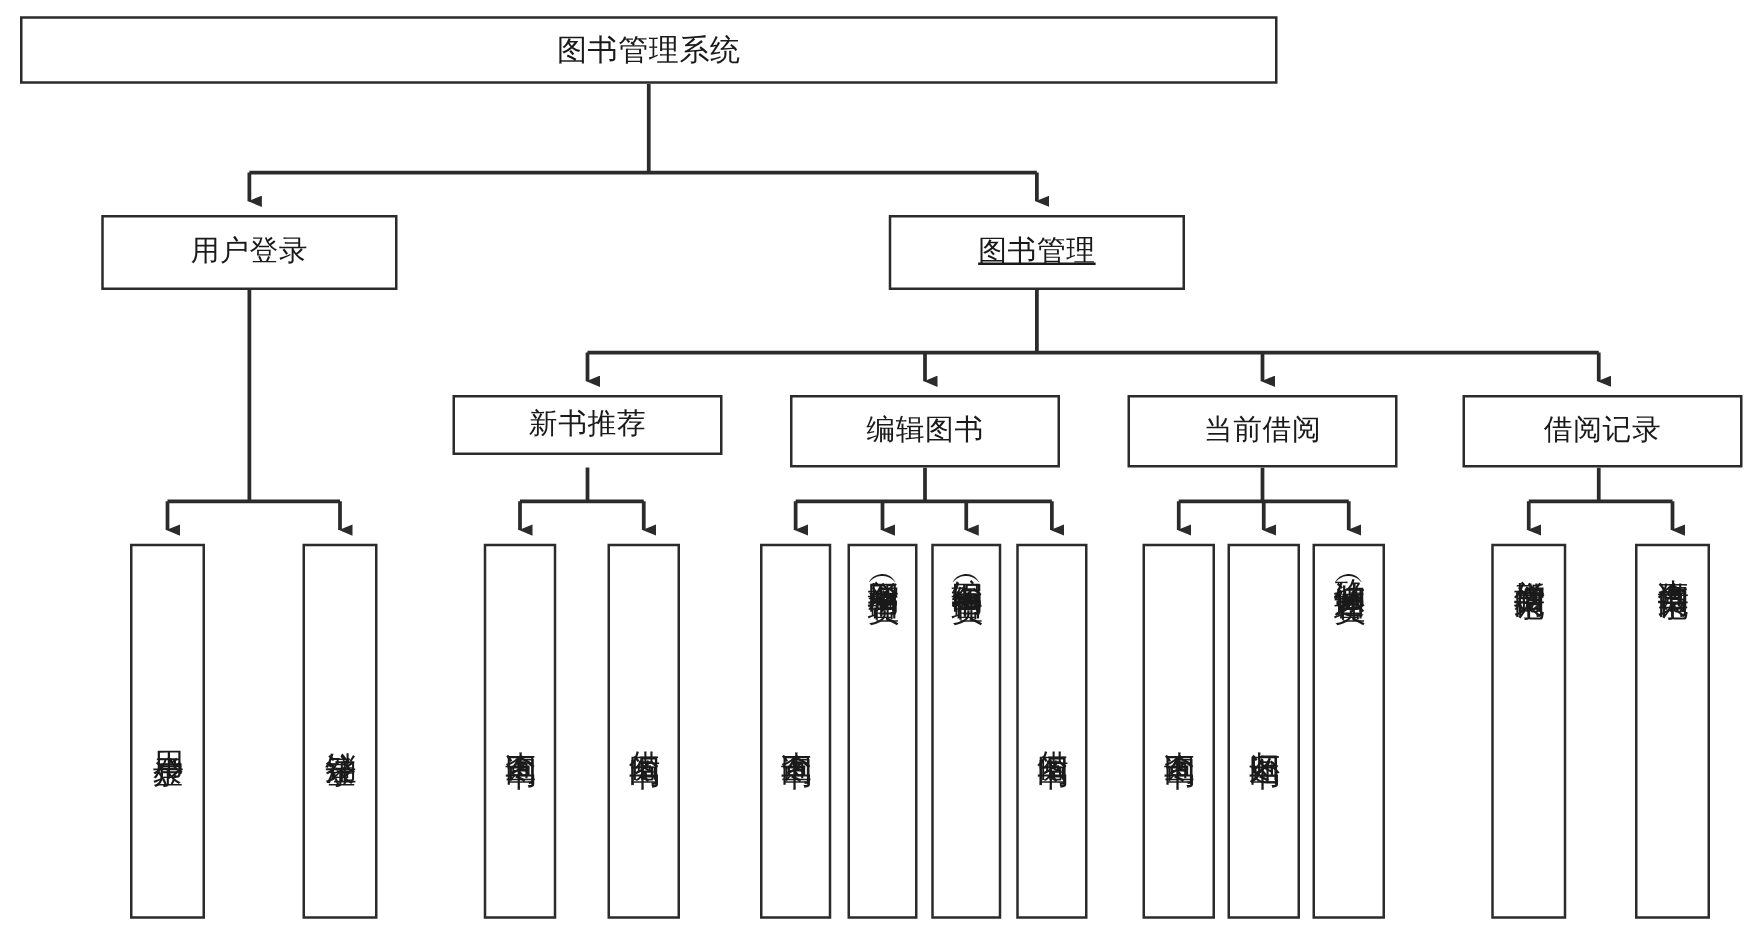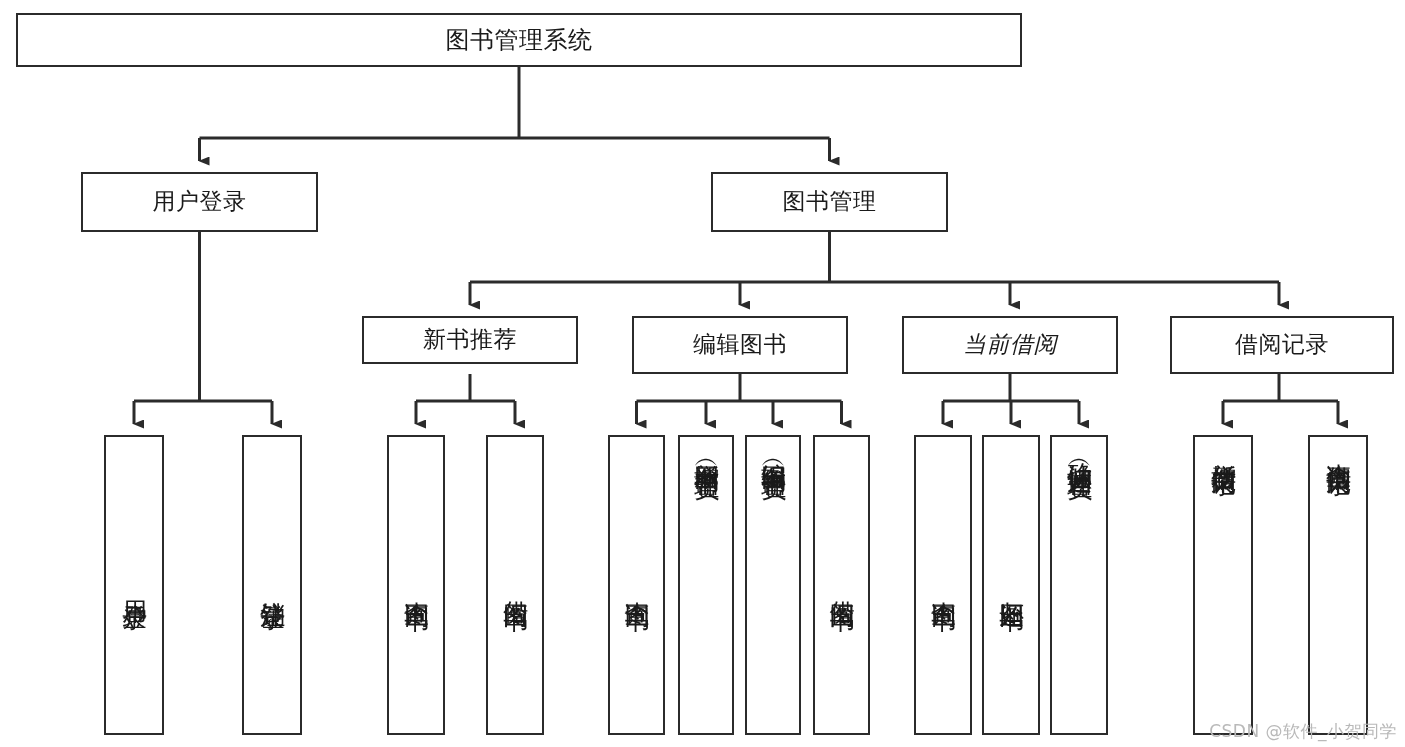--- a/index.html
+++ b/index.html
@@ -121,30 +121,30 @@
       </g>
   </svg>
 
   <div id="node-layer">
       <div class="node horizontal root" style="left: 16px; top: 13px; width: 1006px; height: 54px;">
         <span class="label">图书管理系统</span>
       </div>
       <div class="node horizontal" style="left: 81px; top: 172px; width: 237px; height: 60px;">
         <span class="label">用户登录</span>
       </div>
-      <div class="node horizontal" style="left: 711px; top: 172px; width: 237px; height: 60px;">
+      <div class="node horizontal" style="left: 711px; top: 172px; width: 237px; height: 60px; text-decoration: underline;">
         <span class="label">图书管理</span>
       </div>
       <div class="node horizontal" style="left: 362px; top: 316px; width: 216px; height: 48px;">
         <span class="label">新书推荐</span>
       </div>
       <div class="node horizontal" style="left: 632px; top: 316px; width: 216px; height: 58px;">
         <span class="label">编辑图书</span>
       </div>
-      <div class="node horizontal" style="left: 902px; top: 316px; width: 216px; height: 58px; font-style: italic;">
+      <div class="node horizontal" style="left: 902px; top: 316px; width: 216px; height: 58px;">
         <span class="label">当前借阅</span>
       </div>
       <div class="node horizontal" style="left: 1170px; top: 316px; width: 224px; height: 58px;">
         <span class="label">借阅记录</span>
       </div>
       <div class="node vertical pad-mid" style="left: 104px; top: 435px; width: 60px; height: 300px;">
         <span class="label">用户登录</span>
       </div>
       <div class="node vertical pad-mid" style="left: 242px; top: 435px; width: 60px; height: 300px;">
         <span class="label">注销登录</span>
@@ -177,14 +177,13 @@
         <span class="label">确认归还（管理员）</span>
       </div>
       <div class="node vertical" style="left: 1193px; top: 435px; width: 60px; height: 300px;">
         <span class="label">新增借阅记录</span>
       </div>
       <div class="node vertical" style="left: 1308px; top: 435px; width: 60px; height: 300px;">
         <span class="label">查询借阅记录</span>
       </div>
     </div>
 
-  <div id="watermark">CSDN @软件_小贺同学</div>
 </div>
 
 </body></html>

